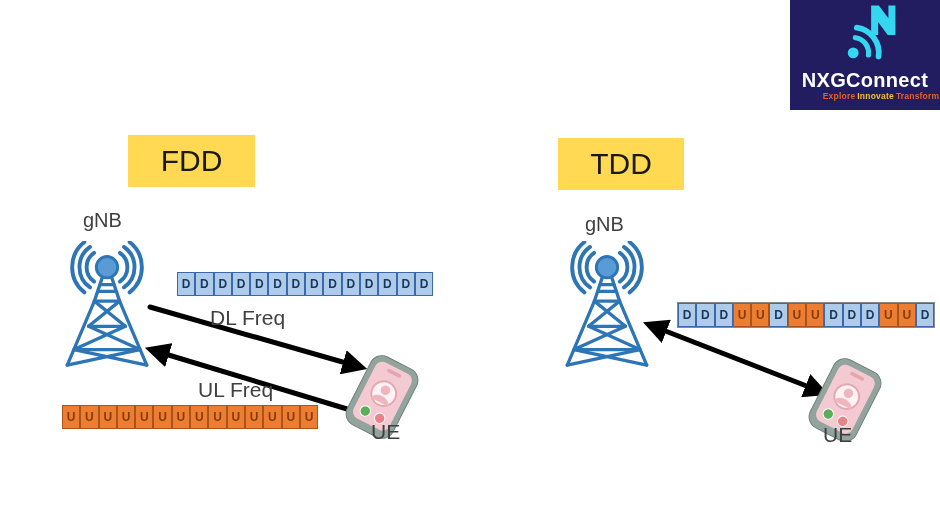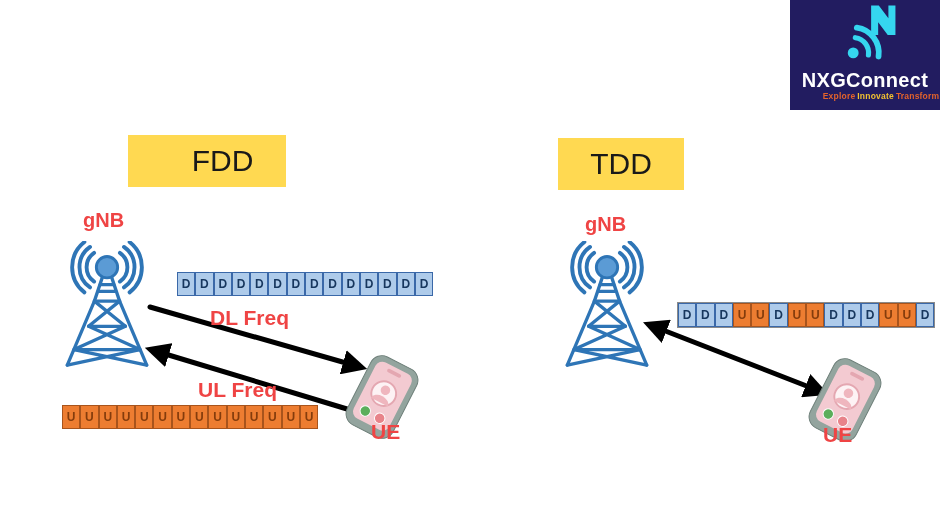--- a/index.html
+++ b/index.html
@@ -15,24 +15,24 @@
   .logo{position:absolute;left:790px;top:0;width:150px;height:110px;background:var(--logo-bg);}
   .logo .mark{position:absolute;left:42px;top:3px;width:68px;height:64px;color:var(--logo-icon);}
   .logo .name{position:absolute;top:69px;left:0;width:100%;text-align:center;color:#ffffff;
     font-size:20px;font-weight:bold;letter-spacing:.3px;}
   .logo .tagline{position:absolute;top:91px;left:16px;width:100%;text-align:center;
     font-size:8.5px;font-weight:bold;letter-spacing:.2px;}
   .logo .tagline span{margin:0 1px;}
   
   .badge{position:absolute;background:var(--badge-bg);display:flex;align-items:center;
     justify-content:center;font-size:30px;color:#191919;}
-  .badge-fdd{left:128px;top:135px;width:127px;height:52px;padding-left:31px;}
+  .badge-fdd{left:128px;top:135px;width:127px;height:52px;}
   .badge-tdd{left:558px;top:138px;width:126px;height:52px;}
   
-  .lbl{position:absolute;color:#ef4444;font-size:21px;white-space:nowrap;font-weight:bold;}
+  .lbl{position:absolute;color:#404040;font-size:21px;white-space:nowrap;}
   .gnb-l{left:83px;top:209px;font-size:20px;}
   .gnb-r{left:585px;top:213px;font-size:20px;}
   .dl-lbl{left:210px;top:297px;margin-top:9px;}
   .ul-lbl{left:182px;top:378px;margin-left:16px;}
   .freq-lbl{left:649px;top:358px;}
   .ue-l{left:371px;top:420px;}
   .ue-r{left:823px;top:423px;}
   
   .tower{position:absolute;width:126px;height:128px;color:var(--tower-blue);}
   .tower-l{left:44px;top:241px;}

